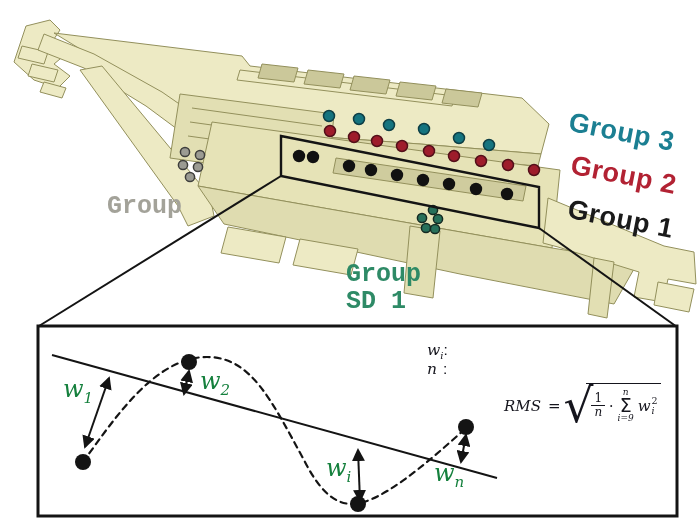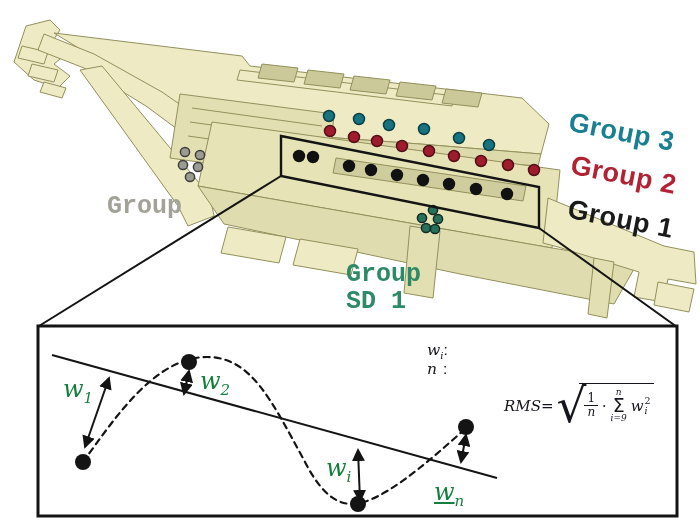--- a/index.html
+++ b/index.html
@@ -17,31 +17,31 @@
            font-size:25px;line-height:27px;white-space:nowrap;}
   #lbl-sd2{left:107px;top:193px;}
   #lbl-sd1{left:346px;top:261px;}
   
   .wlbl{position:absolute;font-family:"DejaVu Serif",serif;font-style:italic;font-size:24px;
         color:#15803d;line-height:1;}
   .wlbl sub{font-size:15px;line-height:1;}
   #wlbl-w1{left:63px;top:377px;}
   #wlbl-w2{left:200px;top:369px;}
   #wlbl-wi{left:326px;top:456px;}
-  #wlbl-wn{left:434px;top:480px;text-decoration:underline;}
+  #wlbl-wn{left:434px;top:461px;}
   
   #legend{position:absolute;left:427px;top:341px;font-size:15.5px;color:#15151d;}
   .legend-row{display:flex;align-items:baseline;height:19px;}
   .l-sym{font-family:"DejaVu Serif",serif;font-style:italic;display:inline-block;min-width:16px;}
   .l-sym sub{font-size:10px;font-style:italic;}
   .l-colon{margin-right:8px;}
   
   #formula{position:absolute;left:504px;top:383px;display:flex;align-items:center;
            font-family:"DejaVu Serif",serif;color:#15151d;}
-  .f-lhs{font-style:italic;font-size:15px;margin-right:0;white-space:nowrap;}
+  .f-lhs{font-style:italic;font-size:15px;margin-right:7px;white-space:nowrap;}
   .f-eq{font-size:15px;margin-right:3px;}
   .f-root{display:flex;align-items:flex-start;}
   .f-radsign{font-size:47px;line-height:46px;font-family:"DejaVu Sans",sans-serif;}
   .f-radicand{border-top:1.6px solid #15151d;margin-left:-7px;padding:4px 3px 0 5px;
               display:flex;align-items:center;gap:4px;}
   .f-frac{display:inline-flex;flex-direction:column;align-items:center;font-size:12px;
           line-height:13px;}
   .f-num{border-bottom:1.2px solid #15151d;padding:0 3px;}
   .f-den{font-style:italic;}
   .f-dot{font-size:14px;}

